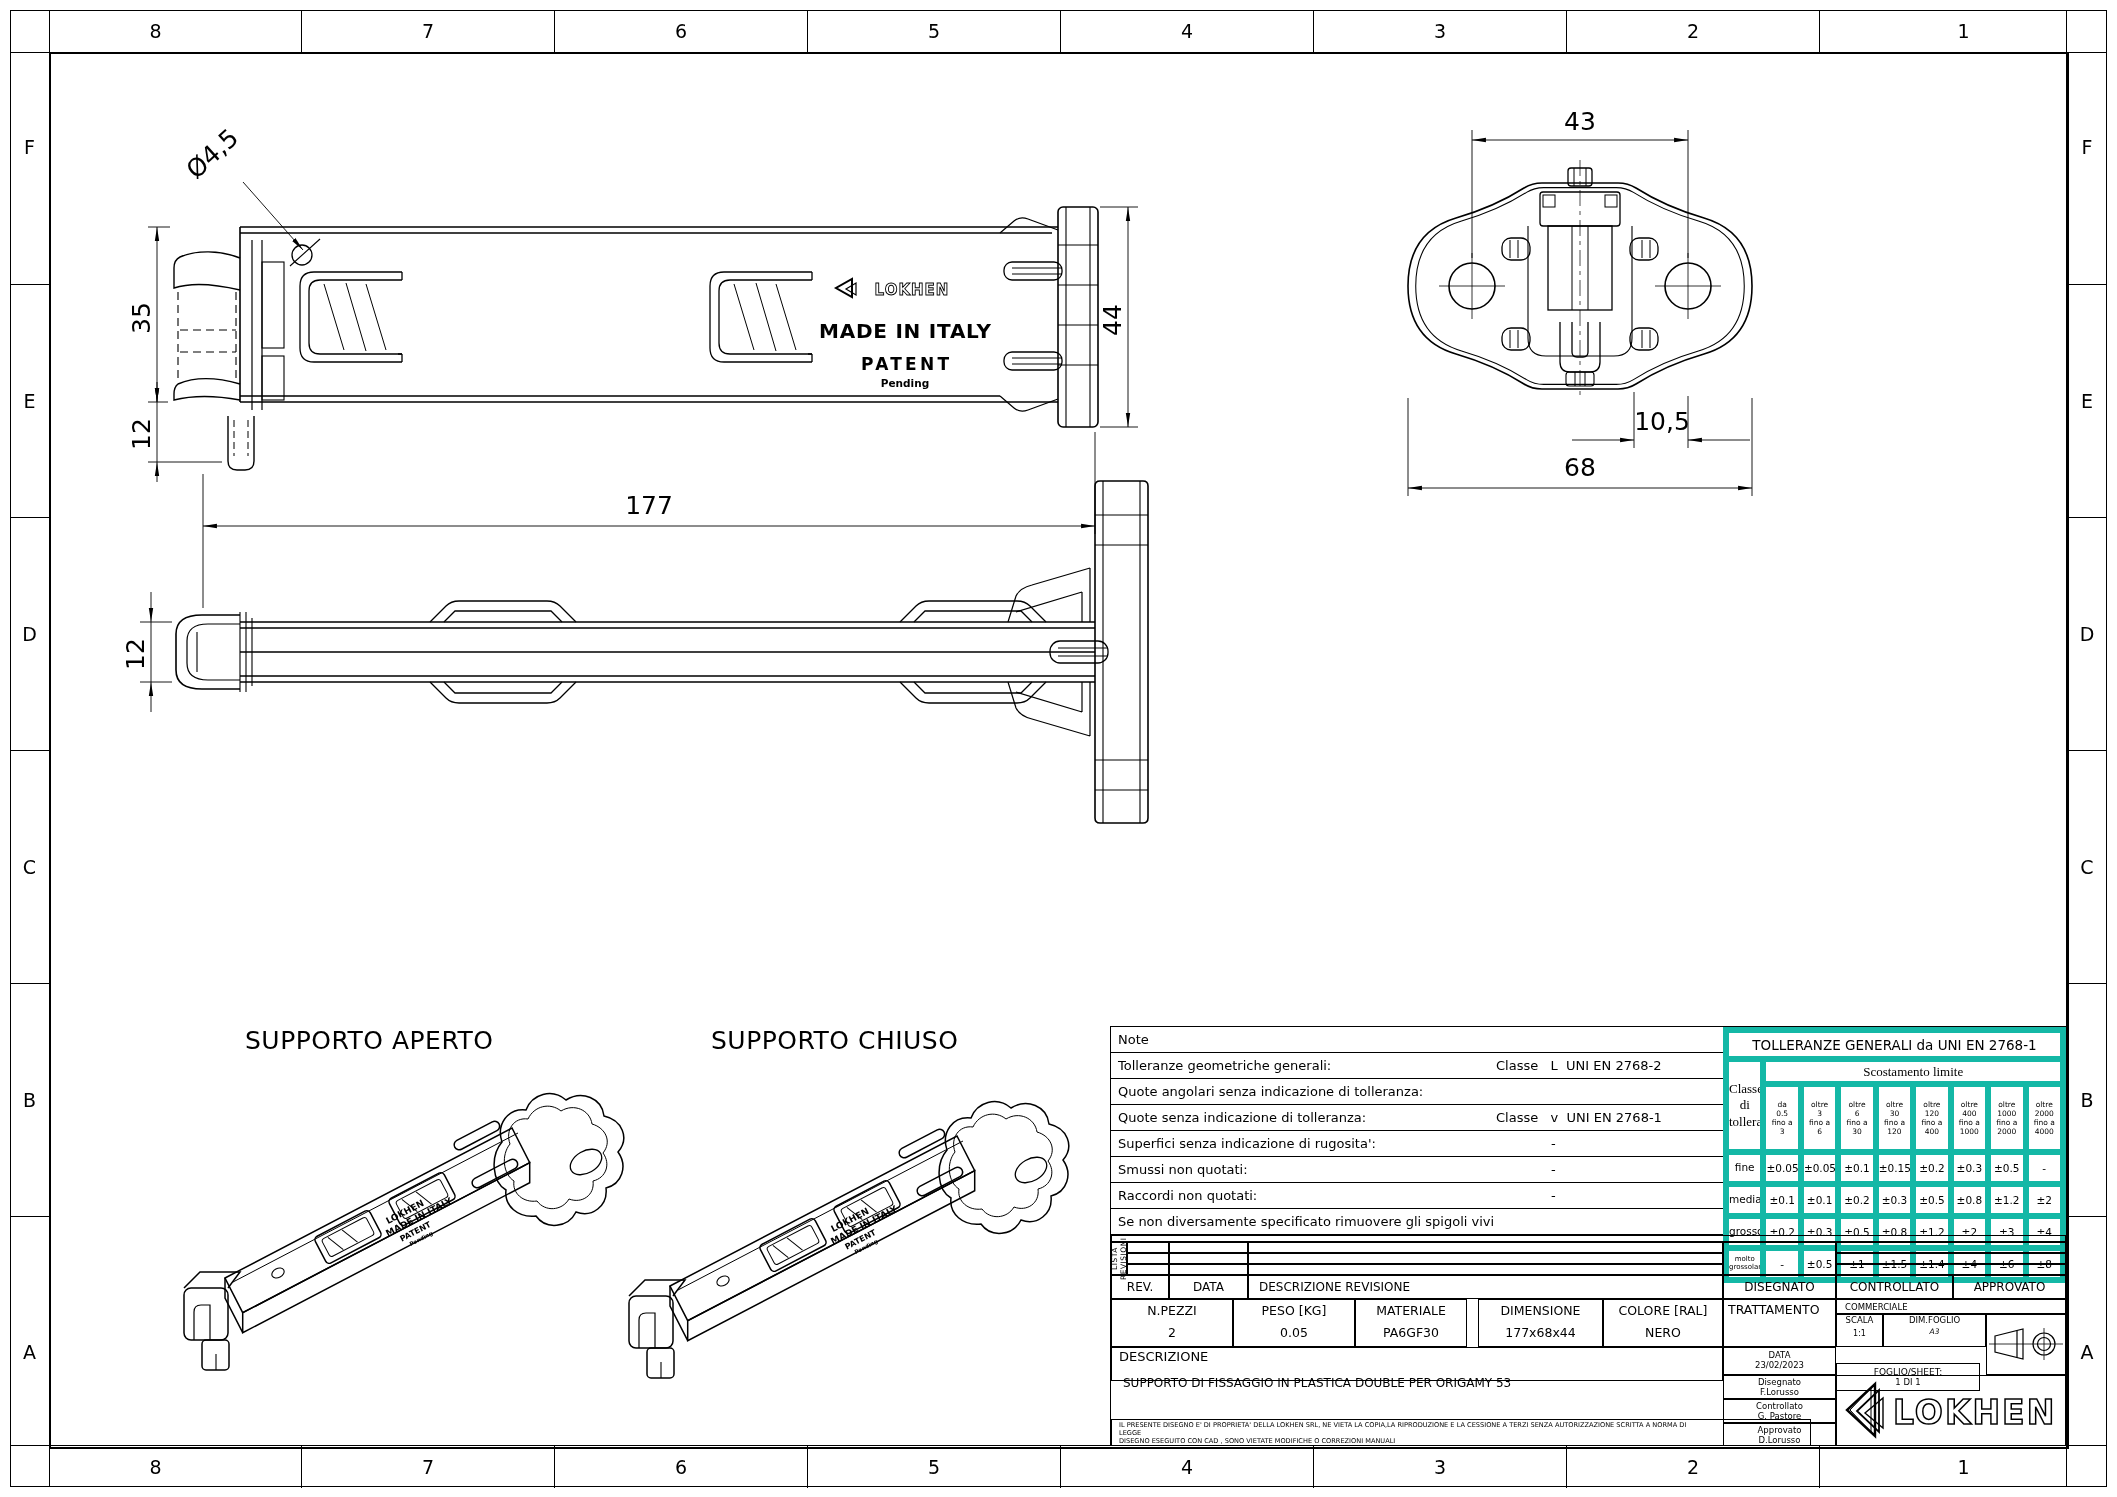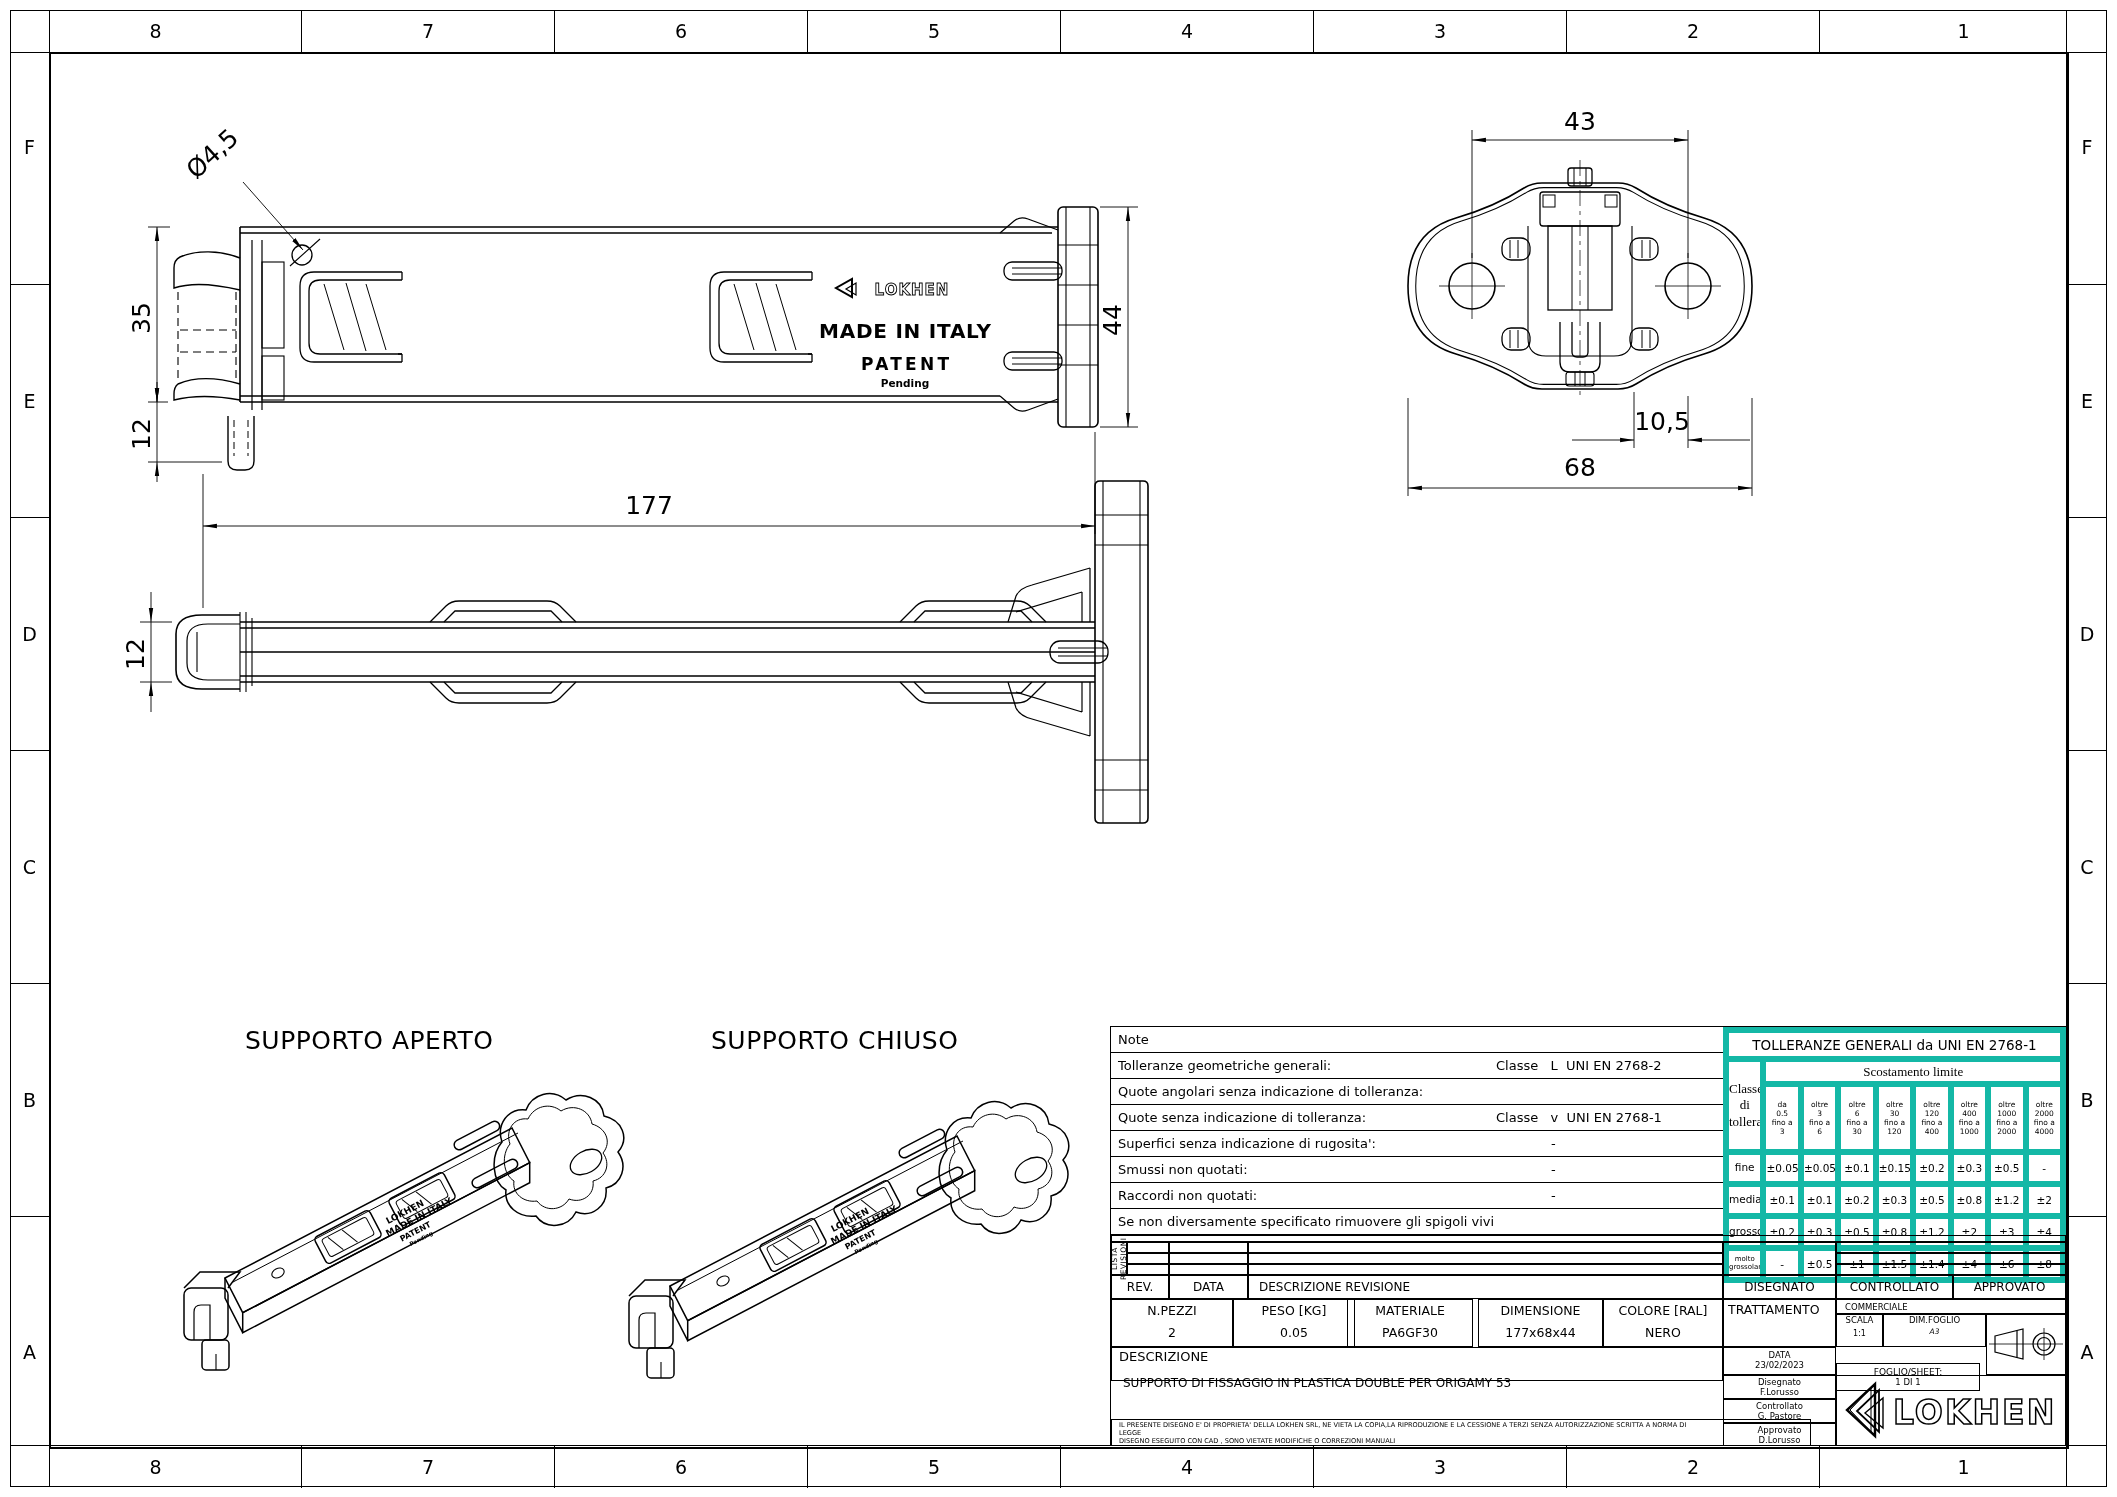--- a/index.html
+++ b/index.html
@@ -445,21 +445,21 @@
     <div class="box" style="left:842px;top:248px;width:113px;height:24px;line-height:22px;text-align:center;font-size:12px">APPROVATO</div>
 
     <div class="box cell-lblval" style="left:0;top:272px;width:122px;height:48px">
       <div class="l">N.PEZZI</div>
       <div class="v">2</div>
     </div>
     <div class="box cell-lblval" style="left:122px;top:272px;width:122px;height:48px">
       <div class="l">PESO [KG]</div>
       <div class="v">0.05</div>
     </div>
-    <div class="box cell-lblval" style="left:236px;top:272px;width:126px;height:48px">
+    <div class="box cell-lblval" style="left:244px;top:272px;width:112px;height:48px">
       <div class="l">MATERIALE</div>
       <div class="v">PA6GF30</div>
     </div>
     <div class="box cell-lblval" style="left:367px;top:272px;width:125px;height:48px">
       <div class="l">DIMENSIONE</div>
       <div class="v">177x68x44</div>
     </div>
     <div class="box cell-lblval" style="left:492px;top:272px;width:120px;height:48px">
       <div class="l">COLORE [RAL]</div>
       <div class="v">NERO</div>

